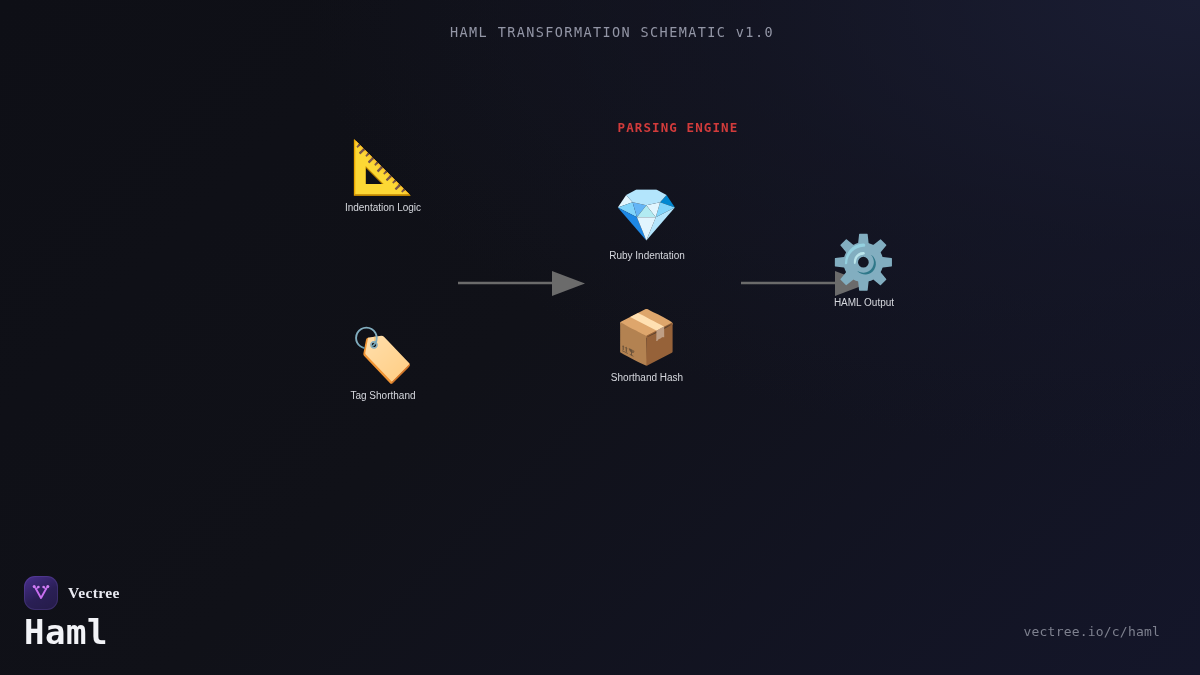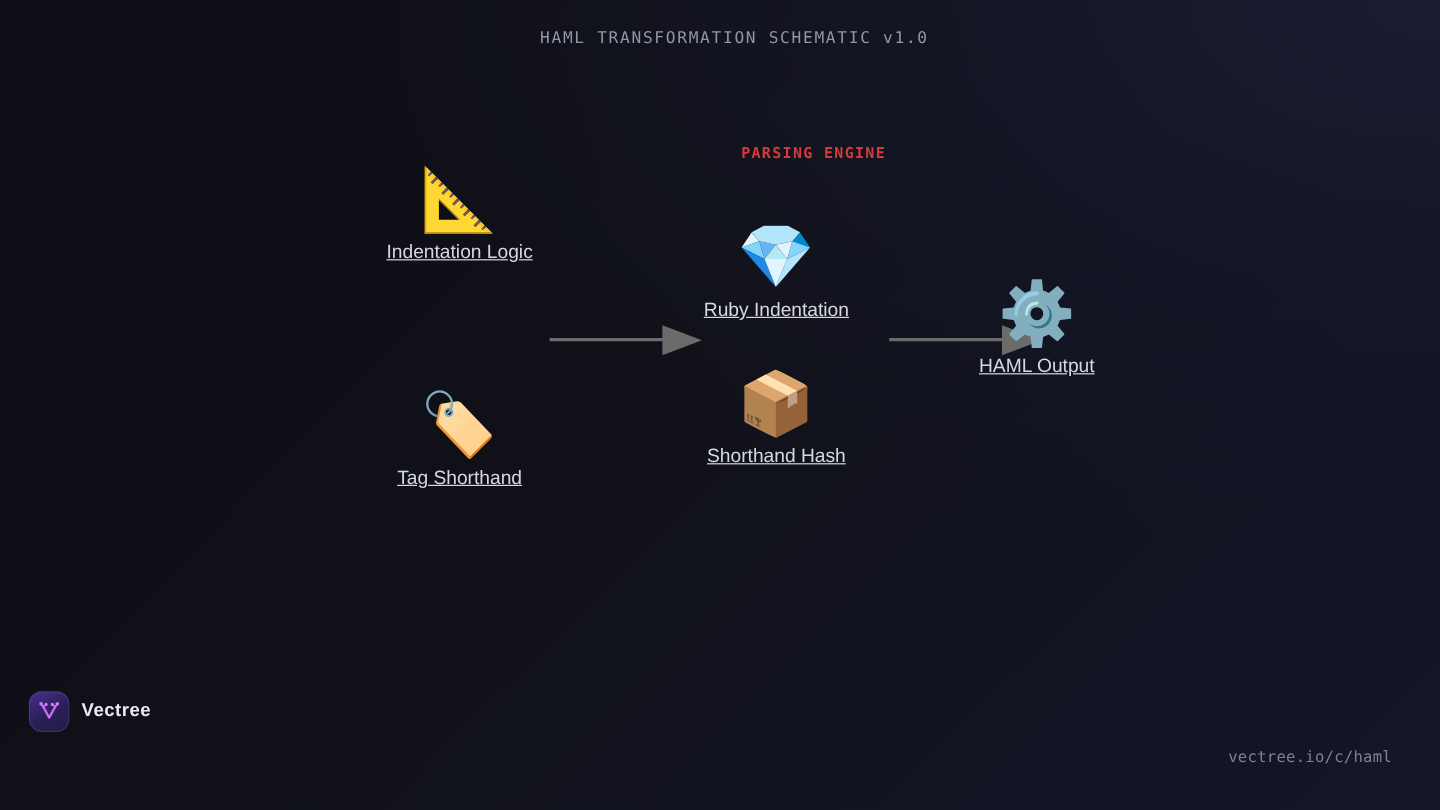--- a/index.html
+++ b/index.html
@@ -61,25 +61,24 @@
     text-align: center;
   }
   .node-icon {
     height: 62px;
     line-height: 62px;
     font-size: 52px;
     font-family: "DejaVu Sans", sans-serif;
   }
   .node-label {
     margin-top: 4px;
-    font-size: 16px;
+    font-size: 10px;
     color: #d6d8de;
     font-family: "Liberation Sans", sans-serif;
     white-space: nowrap;
-    text-decoration: underline;
   }
 
   #node-indentation-logic { left: 308px; top: 136px; }
   #node-tag-shorthand     { left: 308px; top: 324px; }
   #node-ruby-integration  { left: 572px; top: 184px; }
   #node-attribute-hash    { left: 572px; top: 306px; }
   #node-html-output       { left: 789px; top: 231px; }
 
   
   .arrow { position: absolute; }
@@ -99,21 +98,21 @@
     width: 34px;
     height: 34px;
     border-radius: 11px;
     background: linear-gradient(150deg, #4a2f8f 0%, #2a1f55 55%, #241b48 100%);
     display: flex;
     align-items: center;
     justify-content: center;
     box-shadow: 0 0 0 1px rgba(140,110,220,0.20) inset;
   }
   #brand-name {
-    font-family: Liberation Sans, sans-serif;
+    font-family: Liberation Serif, serif;
     font-size: 15.5px;
     font-weight: bold;
     color: #e9eaf1;
     letter-spacing: 0.4px;
   }
   #page-title {
     position: absolute;
     left: 24px;
     top: 612px;
     font-family: "DejaVu Sans Mono", monospace;
@@ -187,16 +186,17 @@
         <path d="M16 7 L13.7 5.2 M16 7 L17.8 4.6" stroke="#c86ef0" stroke-width="1.5" fill="none" stroke-linecap="round"></path>
         <circle cx="4.2" cy="4.4" r="1.5" fill="#d07ef5"></circle>
         <circle cx="8.4" cy="5.0" r="1.3" fill="#d07ef5"></circle>
         <circle cx="13.6" cy="5.0" r="1.3" fill="#d07ef5"></circle>
         <circle cx="17.8" cy="4.4" r="1.5" fill="#d07ef5"></circle>
       </svg>
     </div>
     <div id="brand-name">Vectree</div>
   </div>
 
+  <div id="page-title">Haml</div>
 
   <div id="footer-url">vectree.io/c/haml</div>
 
 </div>
 
 </body></html>

